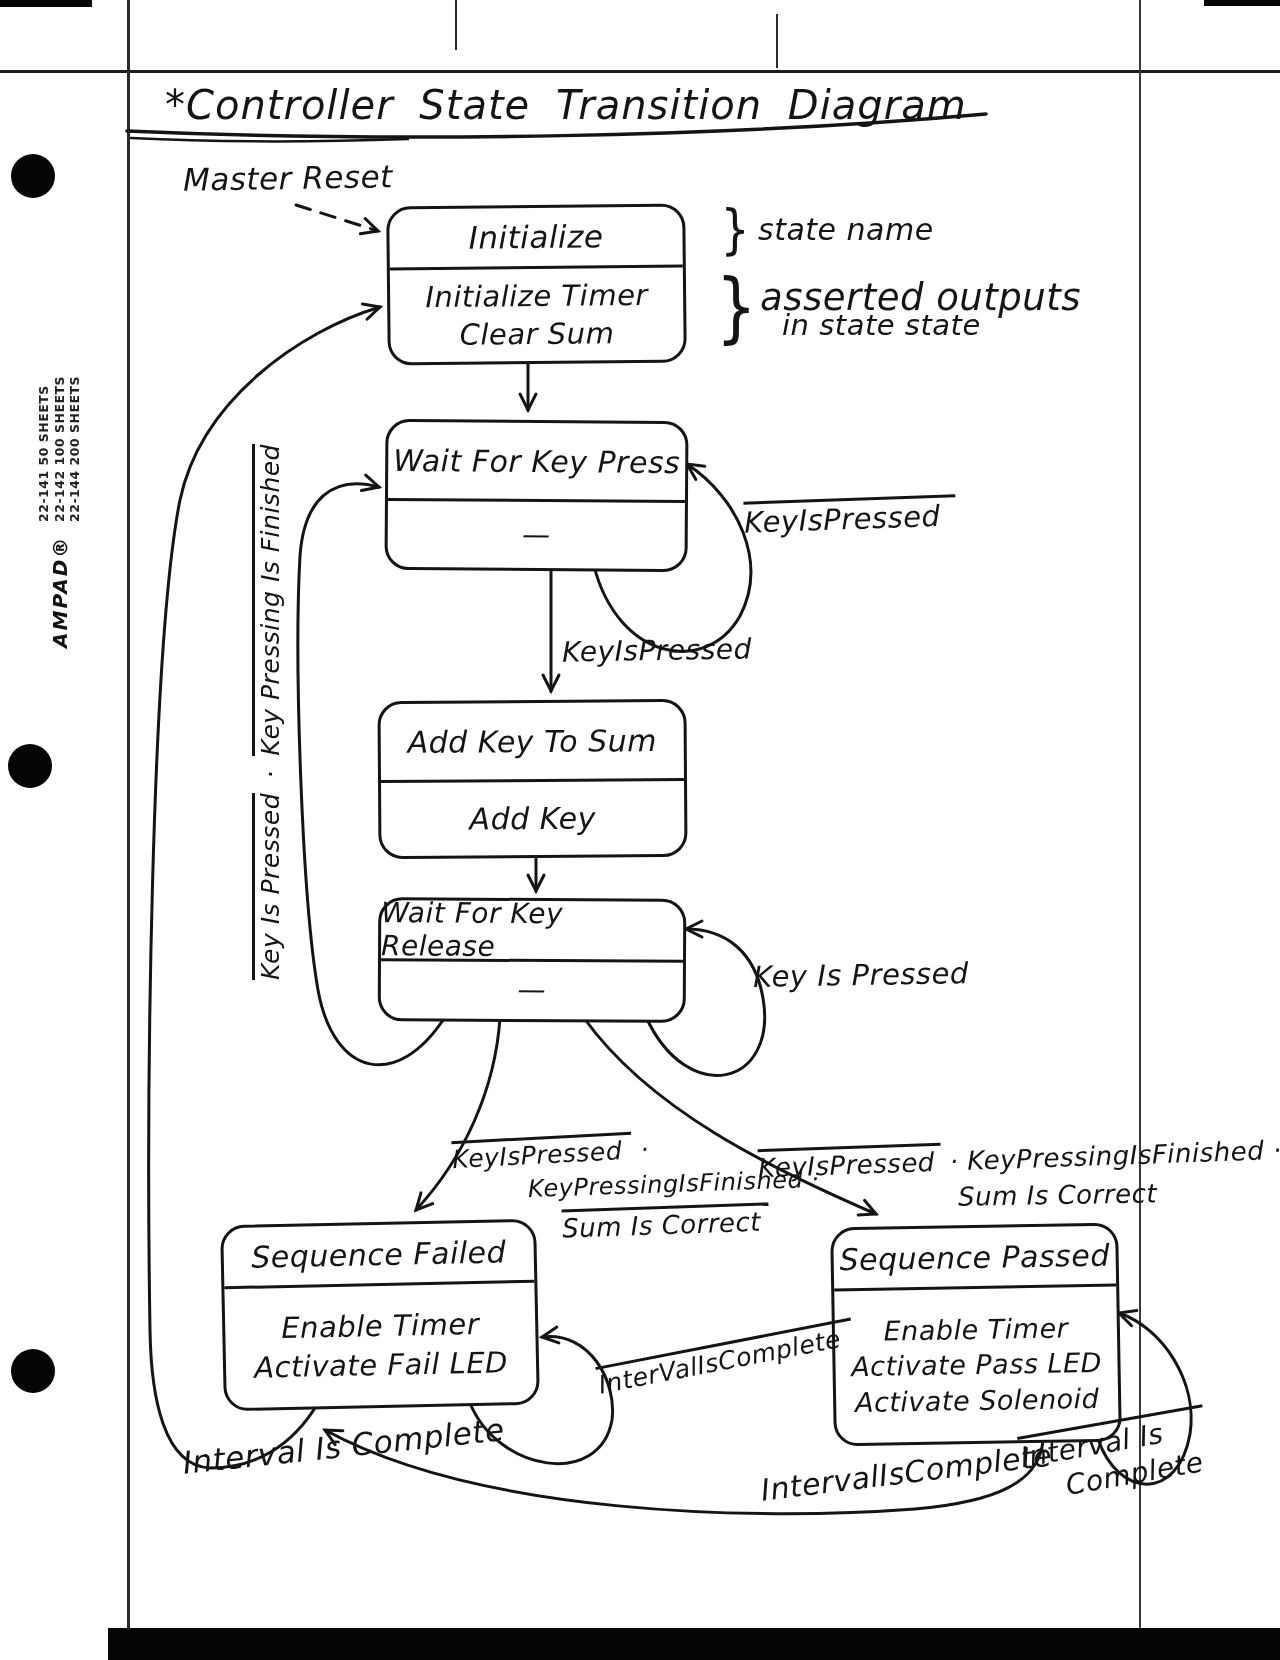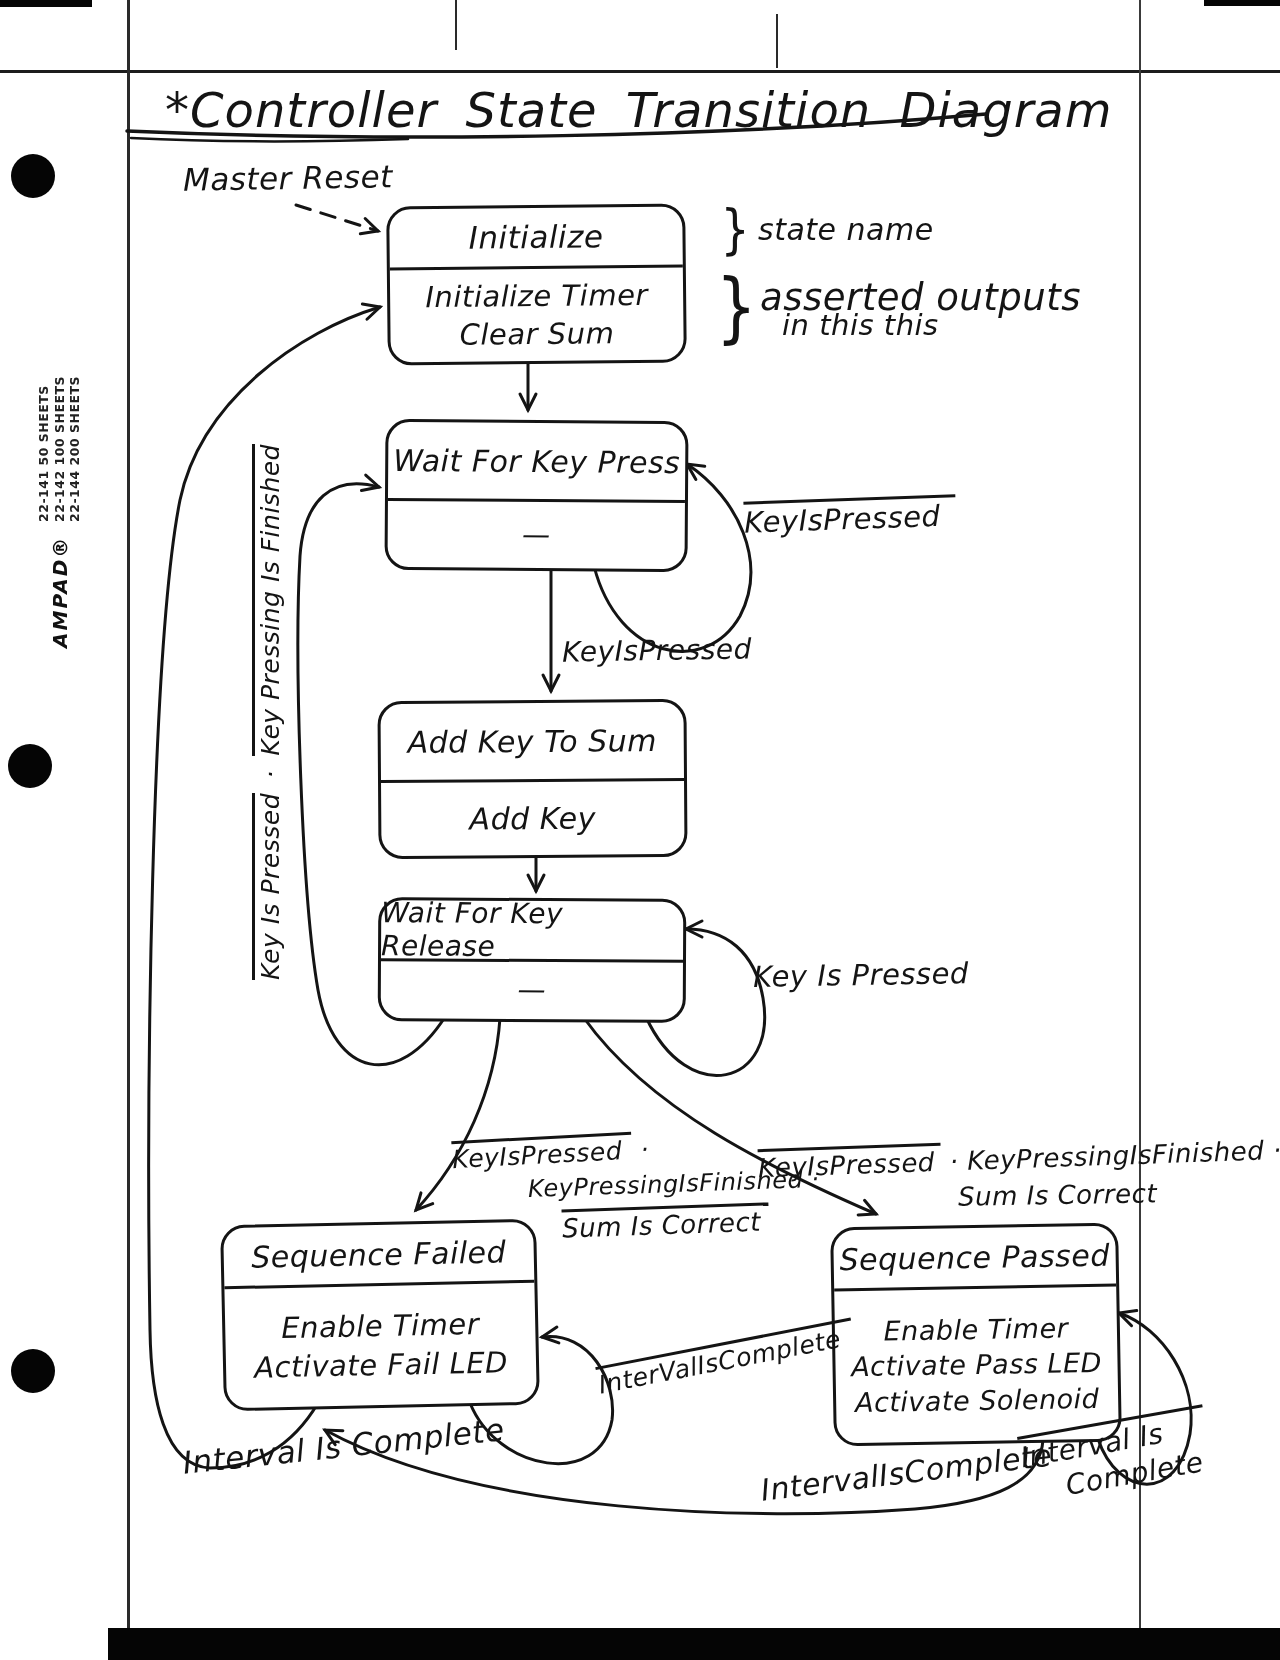--- a/index.html
+++ b/index.html
@@ -26,21 +26,21 @@
     font-size:28px; font-style:italic; letter-spacing:0.5px; line-height:1.32; text-align:center;
   }
   .lbl { position:absolute; white-space:nowrap; font-style:italic; letter-spacing:0.5px; z-index:3; }
   .ol { display:inline-block; border-top:3px solid #141414; padding-top:1px; }
   .brace { position:absolute; font-style:normal; font-weight:400; z-index:3; transform:scaleX(0.85); }
   svg.wires { position:absolute; left:0; top:0; z-index:1; }
   .margin-print { position:absolute; transform-origin:0 0; transform:rotate(-90deg);
     font-size:12.5px; font-weight:bold; letter-spacing:0.5px; color:#222; line-height:1.25; z-index:3; }
   .brand { position:absolute; transform-origin:0 0; transform:rotate(-90deg);
     font-size:20px; font-weight:bold; font-style:italic; letter-spacing:2px; color:#111; z-index:3; }
-  .title { position:absolute; font-size:48px; font-style:italic; letter-spacing:1px;
+  .title { position:absolute; font-size:40px; font-style:italic; letter-spacing:1px;
     word-spacing:12px; z-index:3; white-space:nowrap; }
 </style>
 </head>
 <body>
 
 <div class="page">
 
   <div class="scanbar" style="left:0;top:0;width:92px;height:7px;"></div>
   <div class="scanbar" style="left:1204px;top:0;width:76px;height:6px;"></div>
   <div class="hrule" style="left:0;top:70px;width:1280px;height:2.5px;"></div>
@@ -126,21 +126,21 @@
       <div>Activate Solenoid</div>
     </div>
   </div>
 
   <div class="lbl" style="left:183px;top:160px;font-size:31px;transform:rotate(-1deg);">Master Reset</div>
 
   <div class="brace" style="left:718px;top:198px;font-size:54px;">}</div>
   <div class="lbl" style="left:758px;top:212px;font-size:30px;">state name</div>
   <div class="brace" style="left:712px;top:262px;font-size:76px;">}</div>
   <div class="lbl" style="left:760px;top:276px;font-size:37px;">asserted outputs</div>
-  <div class="lbl" style="left:782px;top:308px;font-size:29px;">in this this</div>
+  <div class="lbl" style="left:782px;top:308px;font-size:29px;">in state state</div>
 
   <div class="lbl" style="left:744px;top:498px;font-size:29px;transform:rotate(-2deg);">
     <span class="ol" style="padding-right:16px;">KeyIsPressed</span>
   </div>
 
   <div class="lbl" style="left:562px;top:634px;font-size:28px;transform:rotate(-1deg);">KeyIsPressed</div>
 
   <div class="lbl" style="left:753px;top:958px;font-size:29px;transform:rotate(-1deg);">Key Is Pressed</div>
 
   <div class="lbl" style="left:252px;top:980px;font-size:25px;transform:rotate(-90deg);transform-origin:0 0;">

